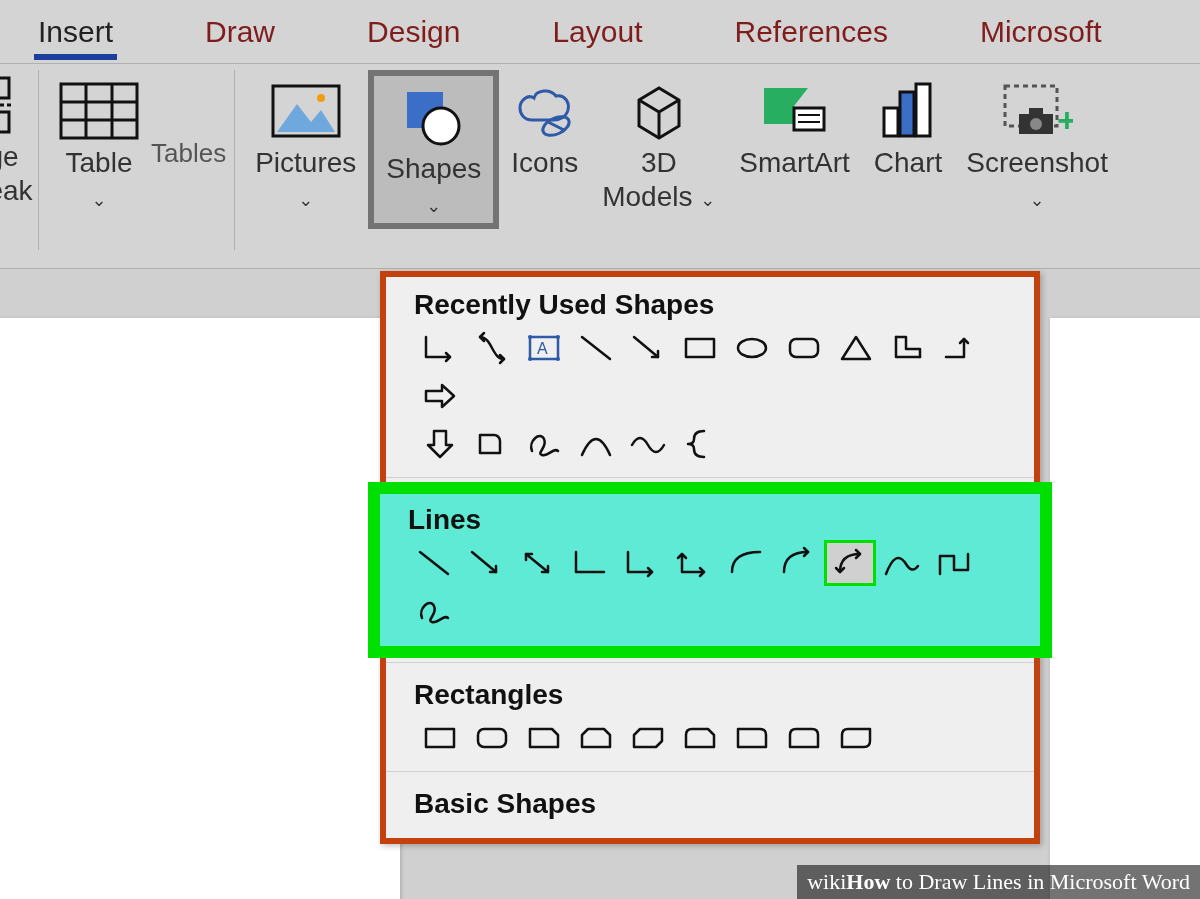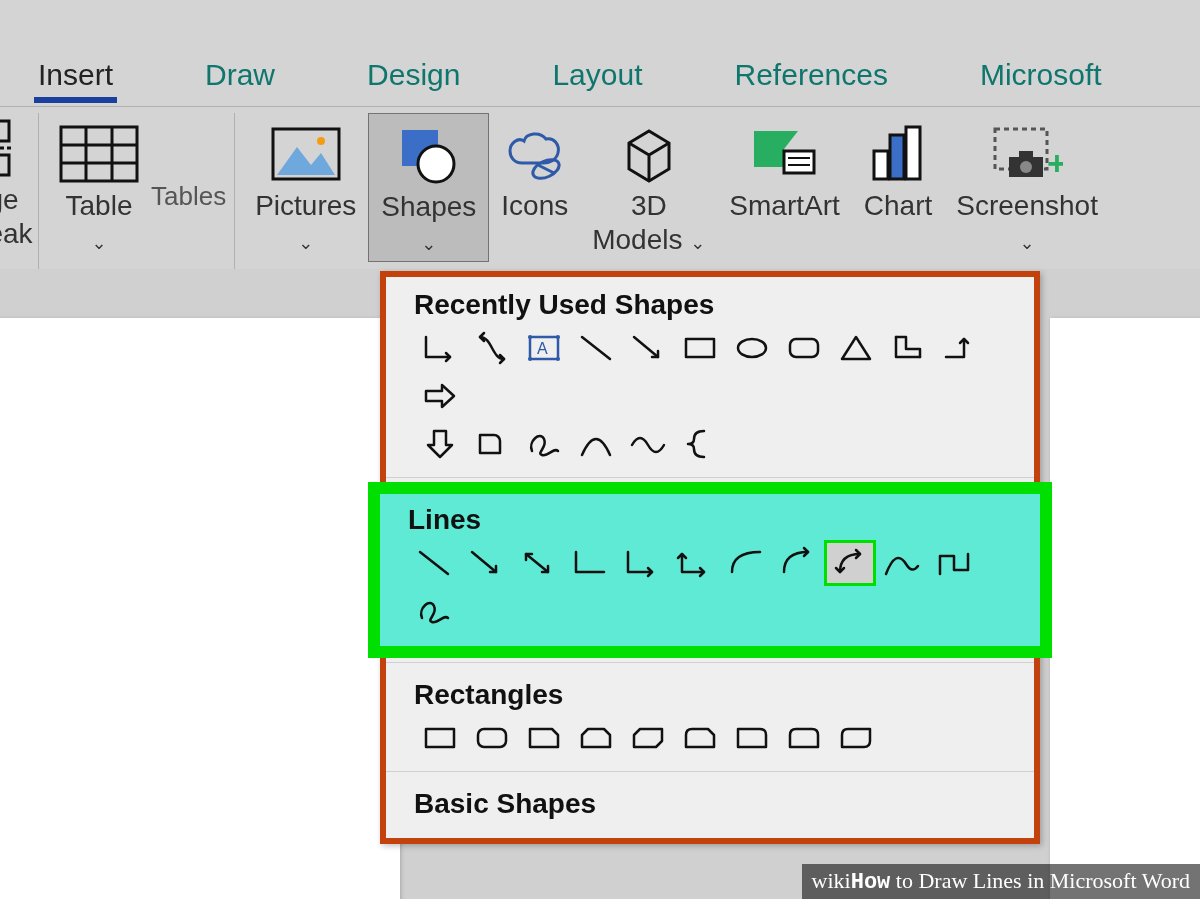--- a/index.html
+++ b/index.html
@@ -1,29 +1,29 @@
 <!DOCTYPE html>
 <html><head>
 <meta charset="utf-8">
 <style>
   html,body{margin:0;padding:0;width:1200px;height:899px;overflow:hidden;font-family:"Segoe UI",Arial,sans-serif;background:#d4d4d4;color:#222;}
   *{box-sizing:border-box;}
 
   
-  #tabs{height:64px;display:flex;align-items:center;background:#d4d4d4;padding-left:38px;border-bottom:1px solid #b0b0b0;margin-top:43px;}
-  .tab{font-size:30px;color:#0f766e;margin-right:92px;line-height:60px;position:relative;}
+  #tabs{height:64px;display:flex;align-items:center;background:#d4d4d4;padding-left:38px;border-bottom:1px solid #b0b0b0;}
+  .tab{font-size:30px;color:#7f1d1d;margin-right:92px;line-height:60px;position:relative;}
   .tab.active{color:#222;}
   .tab.active::after{content:"";position:absolute;left:-4px;right:-4px;bottom:2px;height:6px;background:#1a3f9c;}
 
   
   #ribbon{height:205px;background:#d4d4d4;display:flex;align-items:flex-start;border-bottom:1px solid #b0b0b0;}
   .group{display:flex;flex-direction:row;align-items:center;margin-top:6px;}
   .vsep{width:1px;background:#b0b0b0;height:180px;margin:6px 8px 0;}
   .cmd{display:flex;flex-direction:column;align-items:center;justify-content:flex-start;padding:0 12px;}
-  .cmd.selected{background:#bcbcbc;border:1px solid #737373;}
+  .cmd.selected{background:#bcbcbc;border:6px solid #737373;}
   .cmd .ic{height:70px;display:flex;align-items:center;justify-content:center;margin-top:6px;}
   .cmd .lbl{font-size:28px;color:#333;text-align:center;line-height:34px;margin-top:0;}
   .cmd .lbl .chev{font-size:18px;}
   .groupcap{font-size:26px;color:#555;margin-top:20px;}
   svg{display:block;}
 
   
   #pb{width:40px;margin-left:-10px;}
 
   
@@ -39,21 +39,21 @@
   .sh.selected{border:6px solid #00e000;}
   .sh.selected>div{background:#d0d0d0;padding:3px;}
 
   
   #docbg{position:absolute;left:0;right:0;top:269px;bottom:0;background:#d0d0d0;}
   #docpaper{position:absolute;left:-20px;top:318px;width:420px;height:900px;background:#fff;box-shadow:1px 1px 4px rgba(0,0,0,.2);}
   #docpaper2{position:absolute;right:-30px;top:318px;width:180px;height:900px;background:#fff;box-shadow:1px 1px 4px rgba(0,0,0,.2);}
 
   
   #wm{position:absolute;right:0;bottom:0;background:rgba(0,0,0,.55);color:#fff;font-size:22px;font-family:Georgia,serif;padding:4px 10px;}
-  #wm b{font-family:Liberation Mono, monospace;}
+  #wm b{font-family:Liberation Serif, serif;}
 </style>
 </head>
 <body>
 
 <div id="tabs">
   <div class="tab active">Insert</div>
   <div class="tab">Draw</div>
   <div class="tab">Design</div>
   <div class="tab">Layout</div>
   <div class="tab">References</div>

